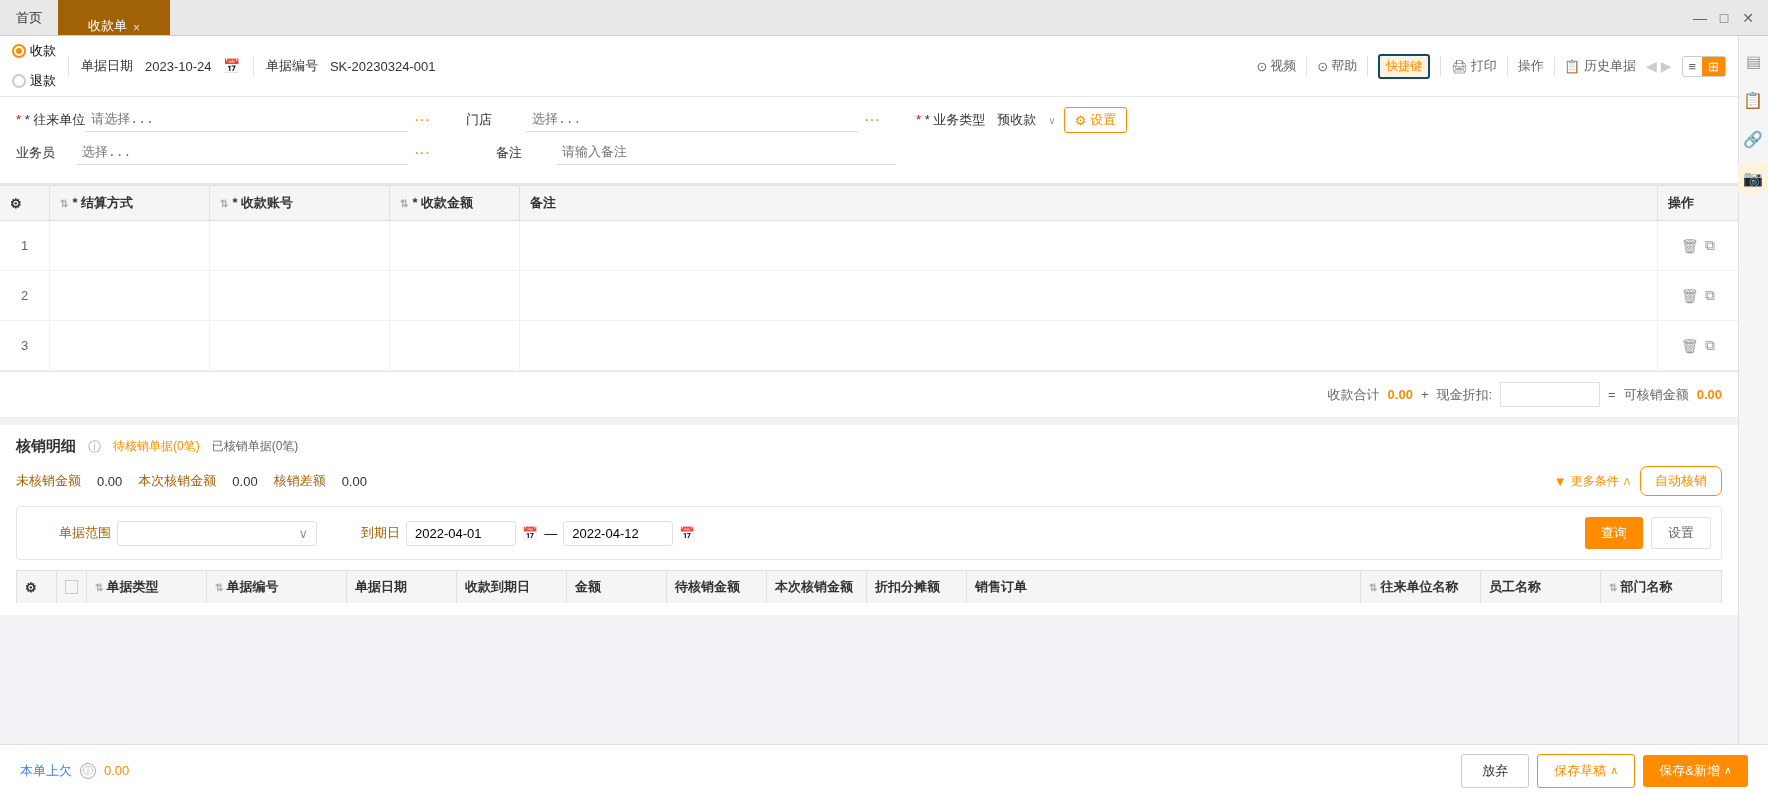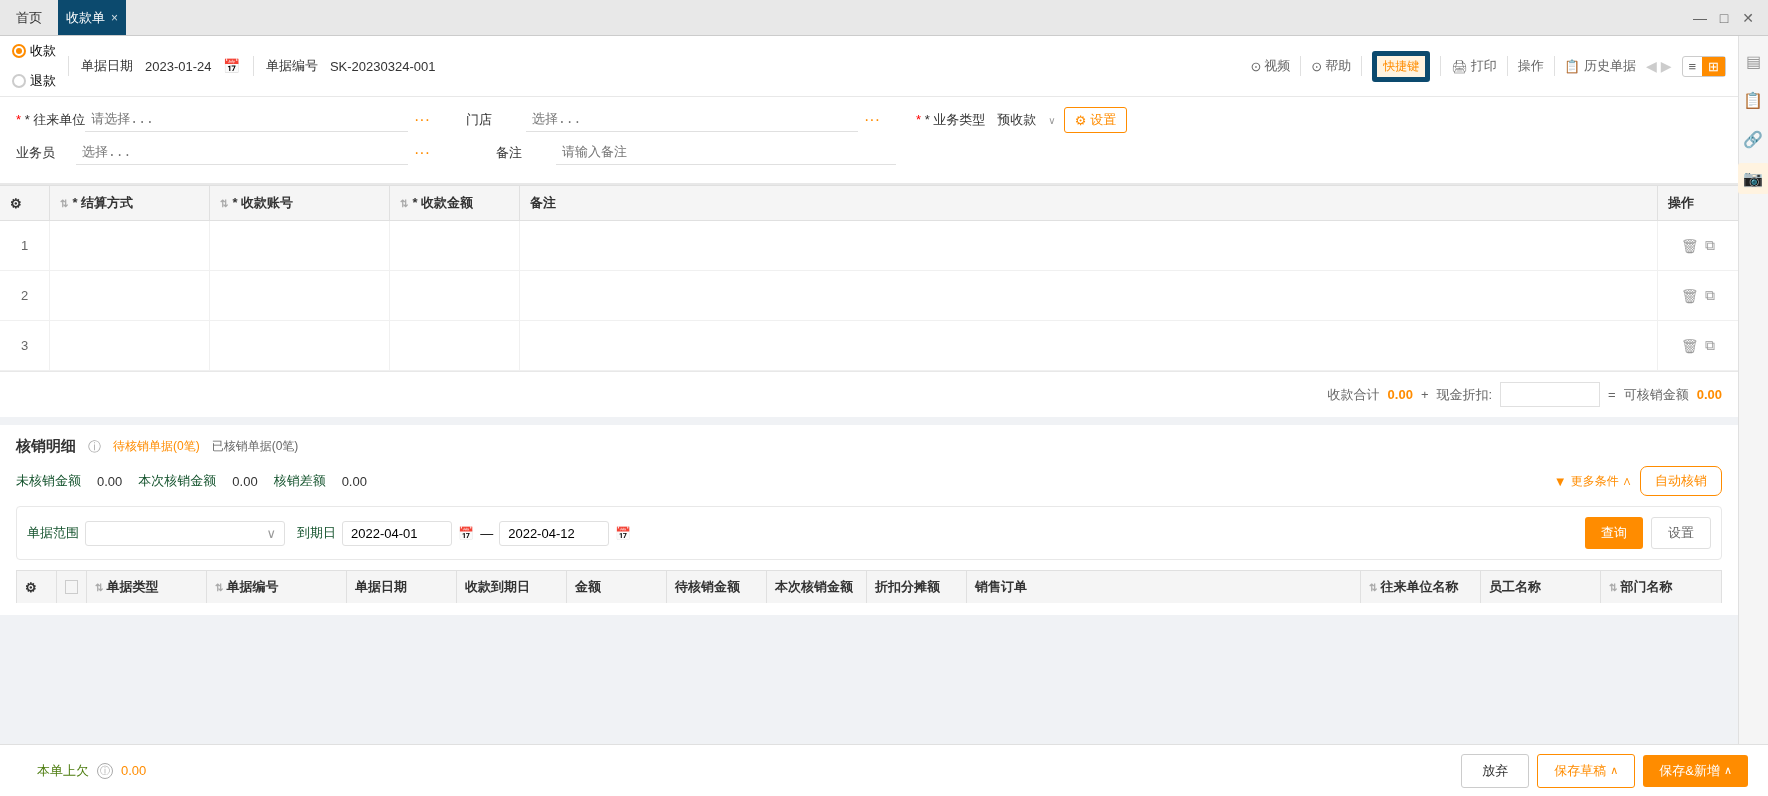--- a/index.html
+++ b/index.html
@@ -10,22 +10,22 @@
       display: flex; align-items: center;
       background: #e8e8e8;
       height: 36px;
       border-bottom: 1px solid #ccc;
     }
     .tab-home {
       padding: 0 16px; height: 100%; display: flex; align-items: center;
       background: #e8e8e8; color: #333; cursor: pointer;
     }
     .tab-active {
-      padding: 0 8px; height: 100%; display: flex; align-items: center;
-      background: #0c4a6e; color: #fff; cursor: pointer; gap: 6px;
+      padding: 0 30px; height: 100%; display: flex; align-items: flex-end;
+      background: #a16207; color: #fff; cursor: pointer; gap: 6px;
     }
     .tab-close { font-size: 12px; opacity: 0.8; cursor: pointer; }
     .window-controls { margin-left: auto; display: flex; align-items: center; gap: 8px; padding-right: 12px; }
     .win-btn { width: 16px; height: 16px; cursor: pointer; display: flex; align-items: center; justify-content: center; font-size: 14px; color: #666; }
 
     
     .toolbar {
       display: flex; align-items: center;
       background: #fff;
       padding: 6px 12px;
@@ -37,21 +37,21 @@
     .radio-dot { width: 14px; height: 14px; border-radius: 50%; border: 2px solid #ccc; display: flex; align-items: center; justify-content: center; }
     .radio-dot.active { border-color: #ff8c00; }
     .radio-dot.active::after { content: ''; width: 6px; height: 6px; border-radius: 50%; background: #ff8c00; }
     .toolbar-divider { width: 1px; height: 20px; background: #e0e0e0; }
     .field-label { color: #333; }
     .field-value { color: #333; font-weight: 500; }
     .toolbar-icon { color: #666; font-size: 14px; cursor: pointer; }
     .toolbar-right { margin-left: auto; display: flex; align-items: center; gap: 10px; }
     .toolbar-btn { display: flex; align-items: center; gap: 3px; color: #666; cursor: pointer; font-size: 12px; }
     .toolbar-btn .icon { font-size: 13px; }
-    .shortcuts-btn { background: #fff3e0; color: #ff8c00; border: 5px solid #0c4a6e; border-radius: 3px; padding: 2px 6px; cursor: pointer; font-size: 12px; }
+    .shortcuts-btn { background: #fff3e0; color: #ff8c00; border: 2px solid #0c4a6e; border-radius: 3px; padding: 2px 6px; cursor: pointer; font-size: 12px; }
     .view-toggle { display: flex; border: 1px solid #ccc; border-radius: 3px; }
     .view-btn { padding: 2px 6px; cursor: pointer; color: #666; }
     .view-btn.active { background: #ff8c00; color: #fff; }
     .nav-arrows { display: flex; gap: 4px; }
     .nav-arrow { color: #ccc; cursor: pointer; font-size: 14px; }
 
     
     .form-area {
       background: #fff;
       padding: 10px 16px;
@@ -117,29 +117,29 @@
     }
 
     
     .verify-section { background: #fff; margin-top: 8px; padding: 12px 16px; }
     .verify-header { display: flex; align-items: center; gap: 12px; margin-bottom: 10px; }
     .verify-title { font-weight: 600; font-size: 15px; color: #333; }
     .info-icon { color: #aaa; cursor: pointer; }
     .verify-tab { color: #ff8c00; font-size: 12px; cursor: pointer; text-align: center; }
     .verify-tab.inactive { color: #666; }
     .verify-stats { display: flex; align-items: center; gap: 16px; margin-bottom: 10px; }
-    .stat-label { color: #14532d; }
+    .stat-label { color: #a16207; }
     .stat-value { color: #333; }
     .filter-btn { color: #ff8c00; cursor: pointer; display: flex; align-items: center; gap: 4px; }
     .auto-verify-btn {
       background: #fff; border: 1px solid #ff8c00; color: #ff8c00;
       border-radius: 7px; padding: 5px 14px; cursor: pointer; margin-left: auto;
     }
     .verify-form { display: flex; align-items: center; gap: 12px; margin-bottom: 10px; padding: 10px; border: 1px solid #e8e8e8; border-radius: 4px; }
-    .verify-field { display: flex; align-items: center; gap: 6px; }
+    .verify-field { display: flex; align-items: center; gap: 6px; margin-left: 32px; }
     .date-range { display: flex; align-items: center; gap: 6px; }
     .date-input { border: 1px solid #e0e0e0; padding: 4px 8px; border-radius: 3px; width: 110px; outline: none; }
     .cal-icon { cursor: pointer; color: #666; }
     .query-btn {
       background: #ff8c00; color: #fff; border: none;
       border-radius: 3px; padding: 6px 16px; cursor: pointer; margin-left: auto;
     }
     .settings-btn2 {
       background: #fff; border: 1px solid #e0e0e0; color: #666;
       border-radius: 3px; padding: 6px 16px; cursor: pointer;
@@ -161,21 +161,21 @@
     }
     .vth:last-child { border-right: none; }
 
     
     .bottom-footer {
       position: fixed; bottom: 0; left: 0; right: 0;
       background: #fff; border-top: 1px solid #e0e0e0;
       display: flex; align-items: center; padding: 10px 20px; gap: 8px;
       height: 52px;
     }
-    .bottom-label { color: #4d7c0f; margin-left: 17px; }
+    .bottom-label { color: #3b82f6; }
     .bottom-value { color: #ff8c00; }
     .info-circle { width: 16px; height: 16px; border-radius: 50%; border: 1px solid #aaa; display: flex; align-items: center; justify-content: center; font-size: 10px; color: #aaa; cursor: pointer; }
     .btn-discard { background: #fff; border: 1px solid #ccc; color: #333; border-radius: 3px; padding: 7px 20px; cursor: pointer; margin-left: auto; }
     .btn-save-draft { background: #fff; border: 1px solid #ff8c00; color: #ff8c00; border-radius: 3px; padding: 7px 16px; cursor: pointer; display: flex; align-items: center; gap: 4px; }
     .btn-save-new { background: #ff8c00; border: none; color: #fff; border-radius: 3px; padding: 7px 16px; cursor: pointer; display: flex; align-items: center; gap: 4px; }
     .btn-chevron { font-size: 11px; }
 
     
     .right-sidebar {
       position: fixed; right: 0; top: 36px; bottom: 0;
@@ -219,21 +219,21 @@
         <div class="radio-dot active"></div>
         <span>收款</span>
       </div>
       <div class="radio-item">
         <div class="radio-dot"></div>
         <span>退款</span>
       </div>
     </div>
     <div class="toolbar-divider"></div>
     <span class="field-label">单据日期</span>
-    <span class="field-value">2023-01-24</span>
+    <span class="field-value">2023-10-24</span>
     <span class="toolbar-icon">📅</span>
     <div class="toolbar-divider"></div>
     <span class="field-label">单据编号</span>
     <span class="field-value">SK-20230324-001</span>
     <div class="toolbar-right">
       <div class="toolbar-btn">
         <span class="icon">⊙</span>
         <span>视频</span>
       </div>
       <div class="toolbar-divider"></div>

